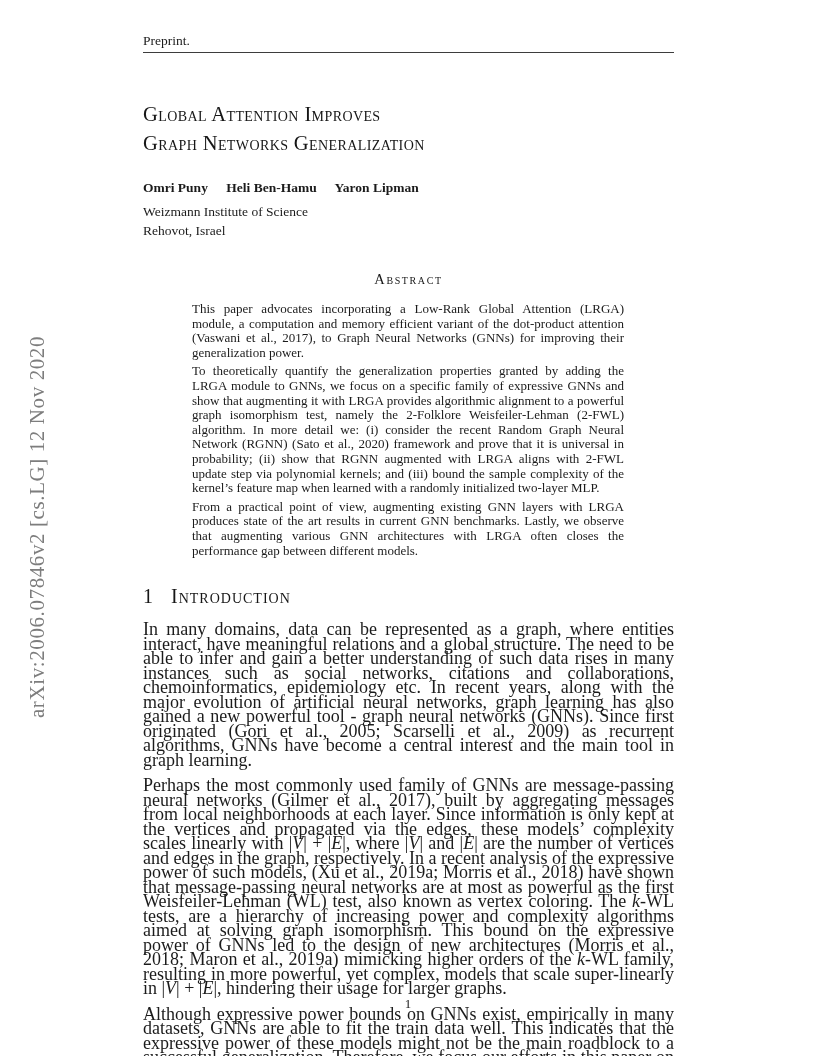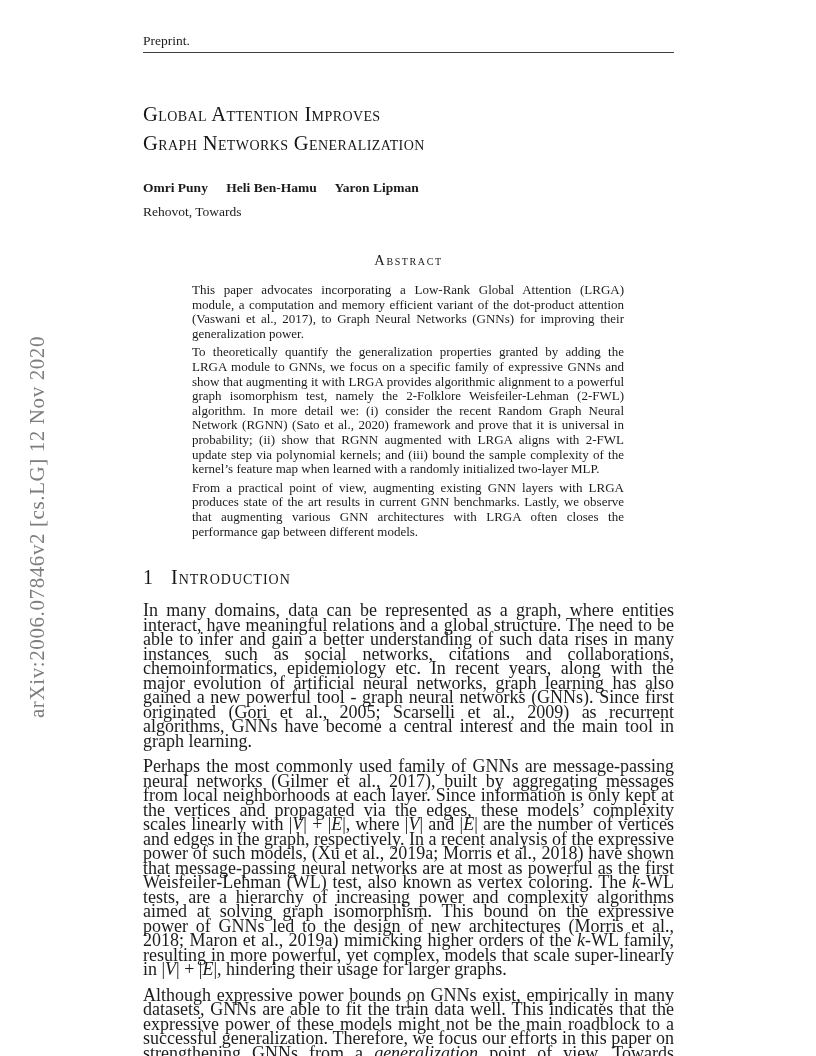--- a/index.html
+++ b/index.html
@@ -127,21 +127,22 @@
       <div>Global Attention Improves</div>
       <div>Graph Networks Generalization</div>
     </div>
 
     <div class="authors">
       <span class="author-name">Omri Puny</span>
       <span class="author-name">Heli Ben-Hamu</span>
       <span class="author-name">Yaron Lipman</span>
     </div>
     <div class="affil">
-      <div>Rehovot, Towards</div>
+      <div>Weizmann Institute of Science</div>
+      <div>Rehovot, Israel</div>
     </div>
 
     <div class="abstract-heading">Abstract</div>
     <div class="abstract-body">
       <p>This paper advocates incorporating a Low-Rank Global Attention (LRGA) module, a computation and memory efficient variant of the dot-product attention (Vaswani et al., 2017), to Graph Neural Networks (GNNs) for improving their generalization power.</p>
       <p>To theoretically quantify the generalization properties granted by adding the LRGA module to GNNs, we focus on a specific family of expressive GNNs and show that augmenting it with LRGA provides algorithmic alignment to a powerful graph isomorphism test, namely the 2-Folklore Weisfeiler-Lehman (2-FWL) algorithm. In more detail we: (i) consider the recent Random Graph Neural Network (RGNN) (Sato et al., 2020) framework and prove that it is universal in probability; (ii) show that RGNN augmented with LRGA aligns with 2-FWL update step via polynomial kernels; and (iii) bound the sample complexity of the kernel’s feature map when learned with a randomly initialized two-layer MLP.</p>
       <p>From a practical point of view, augmenting existing GNN layers with LRGA produces state of the art results in current GNN benchmarks. Lastly, we observe that augmenting various GNN architectures with LRGA often closes the performance gap between different models.</p>
     </div>
 
     <div class="section-heading">

